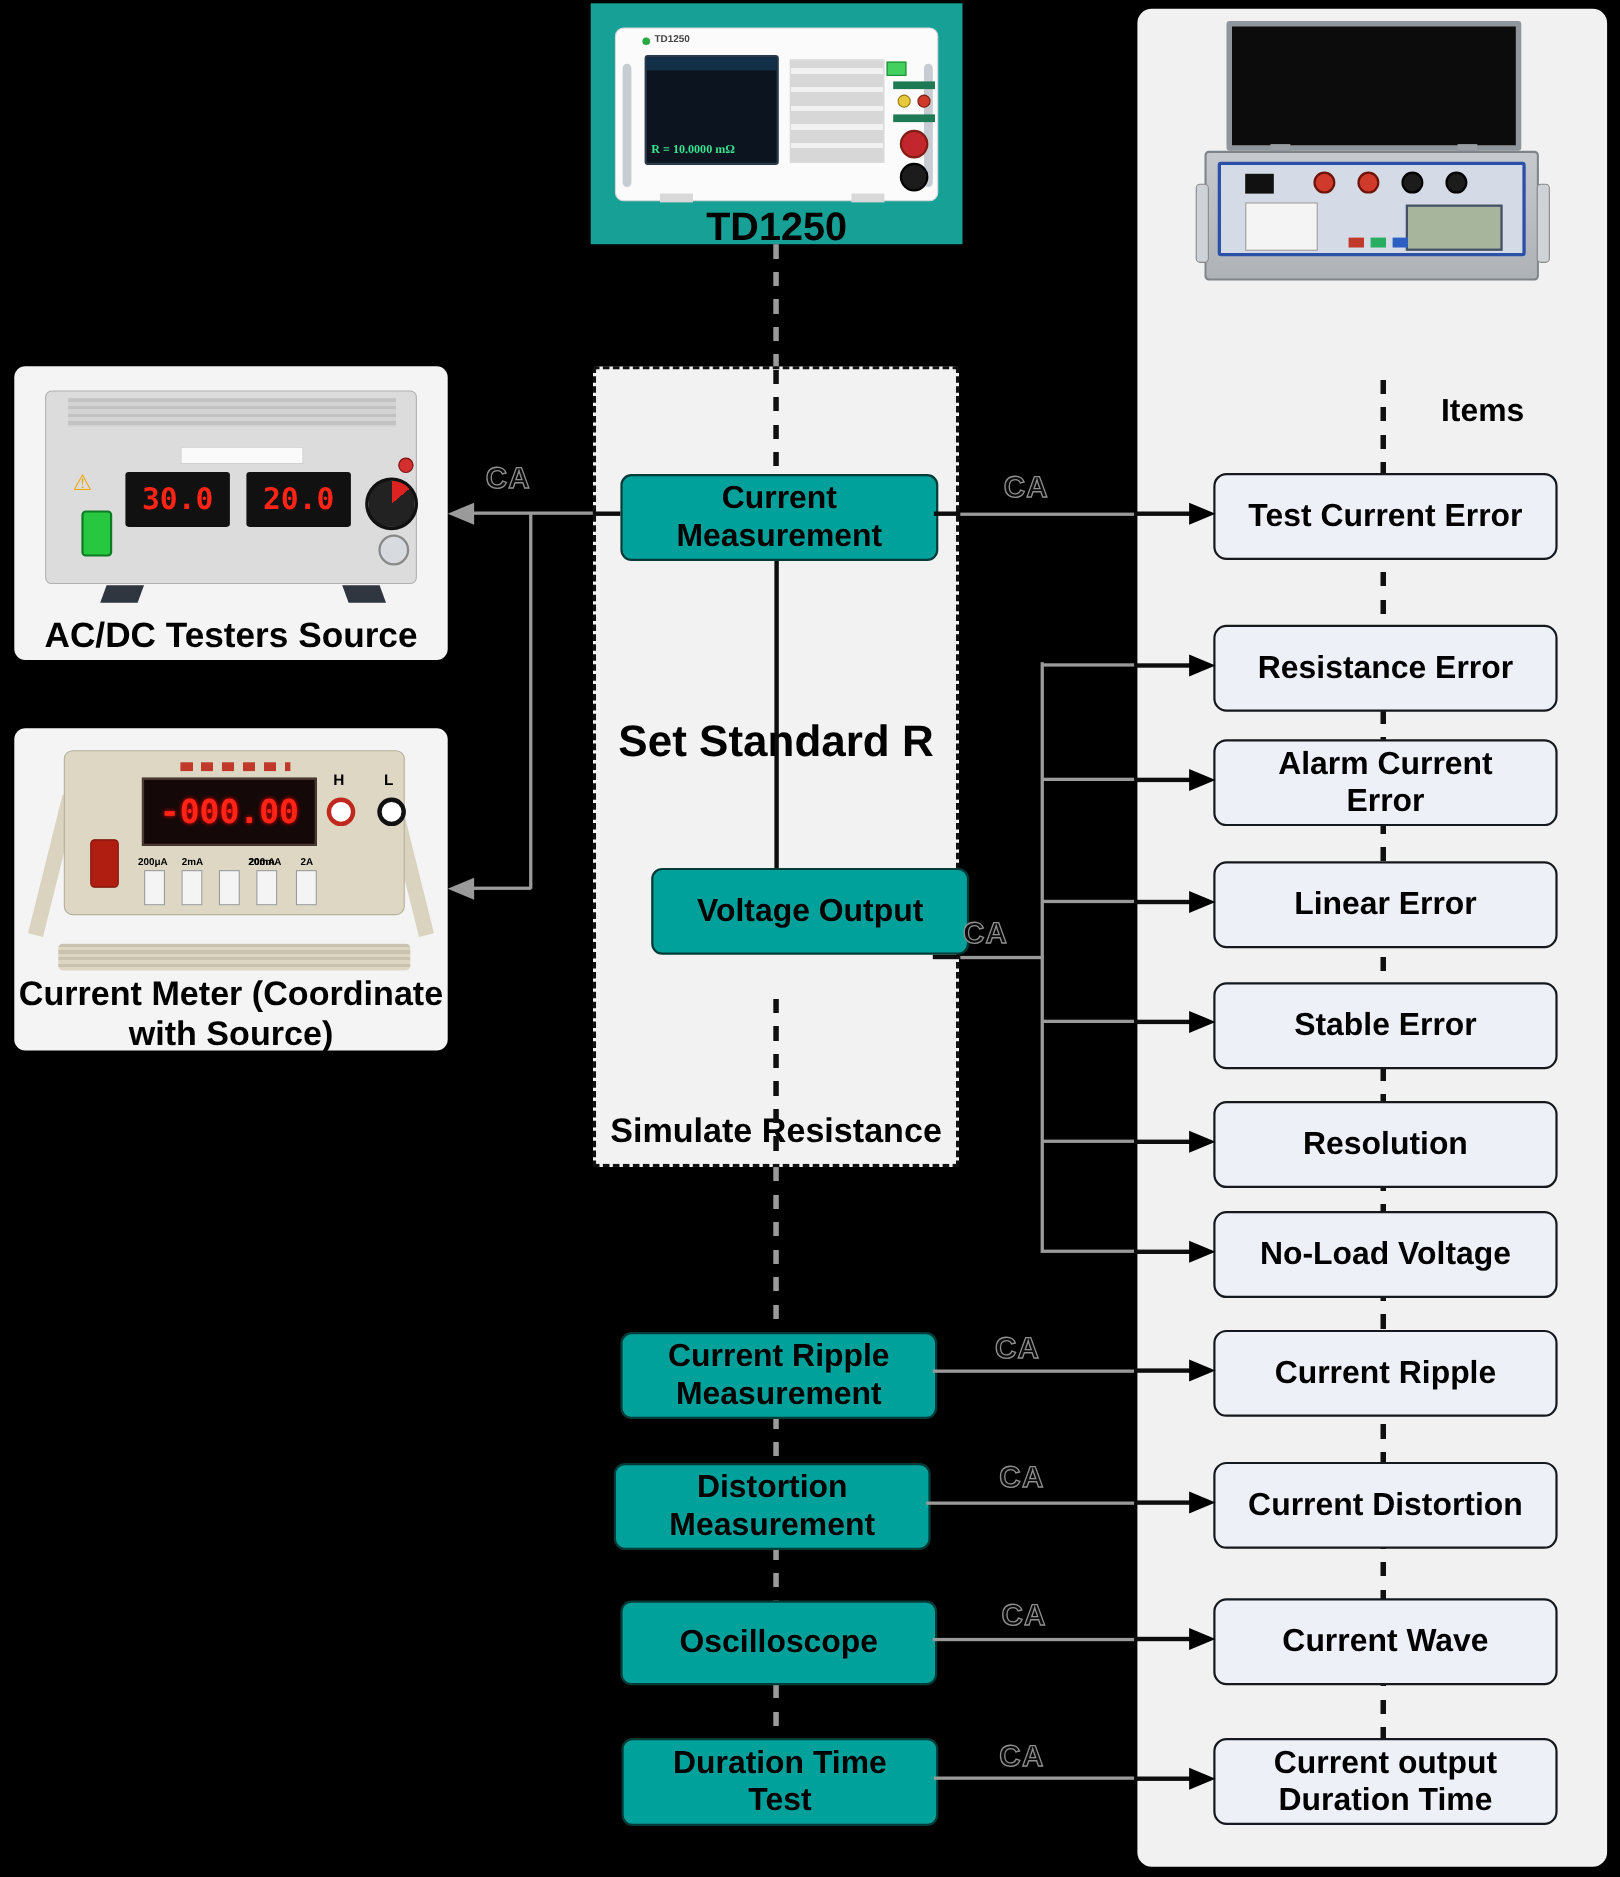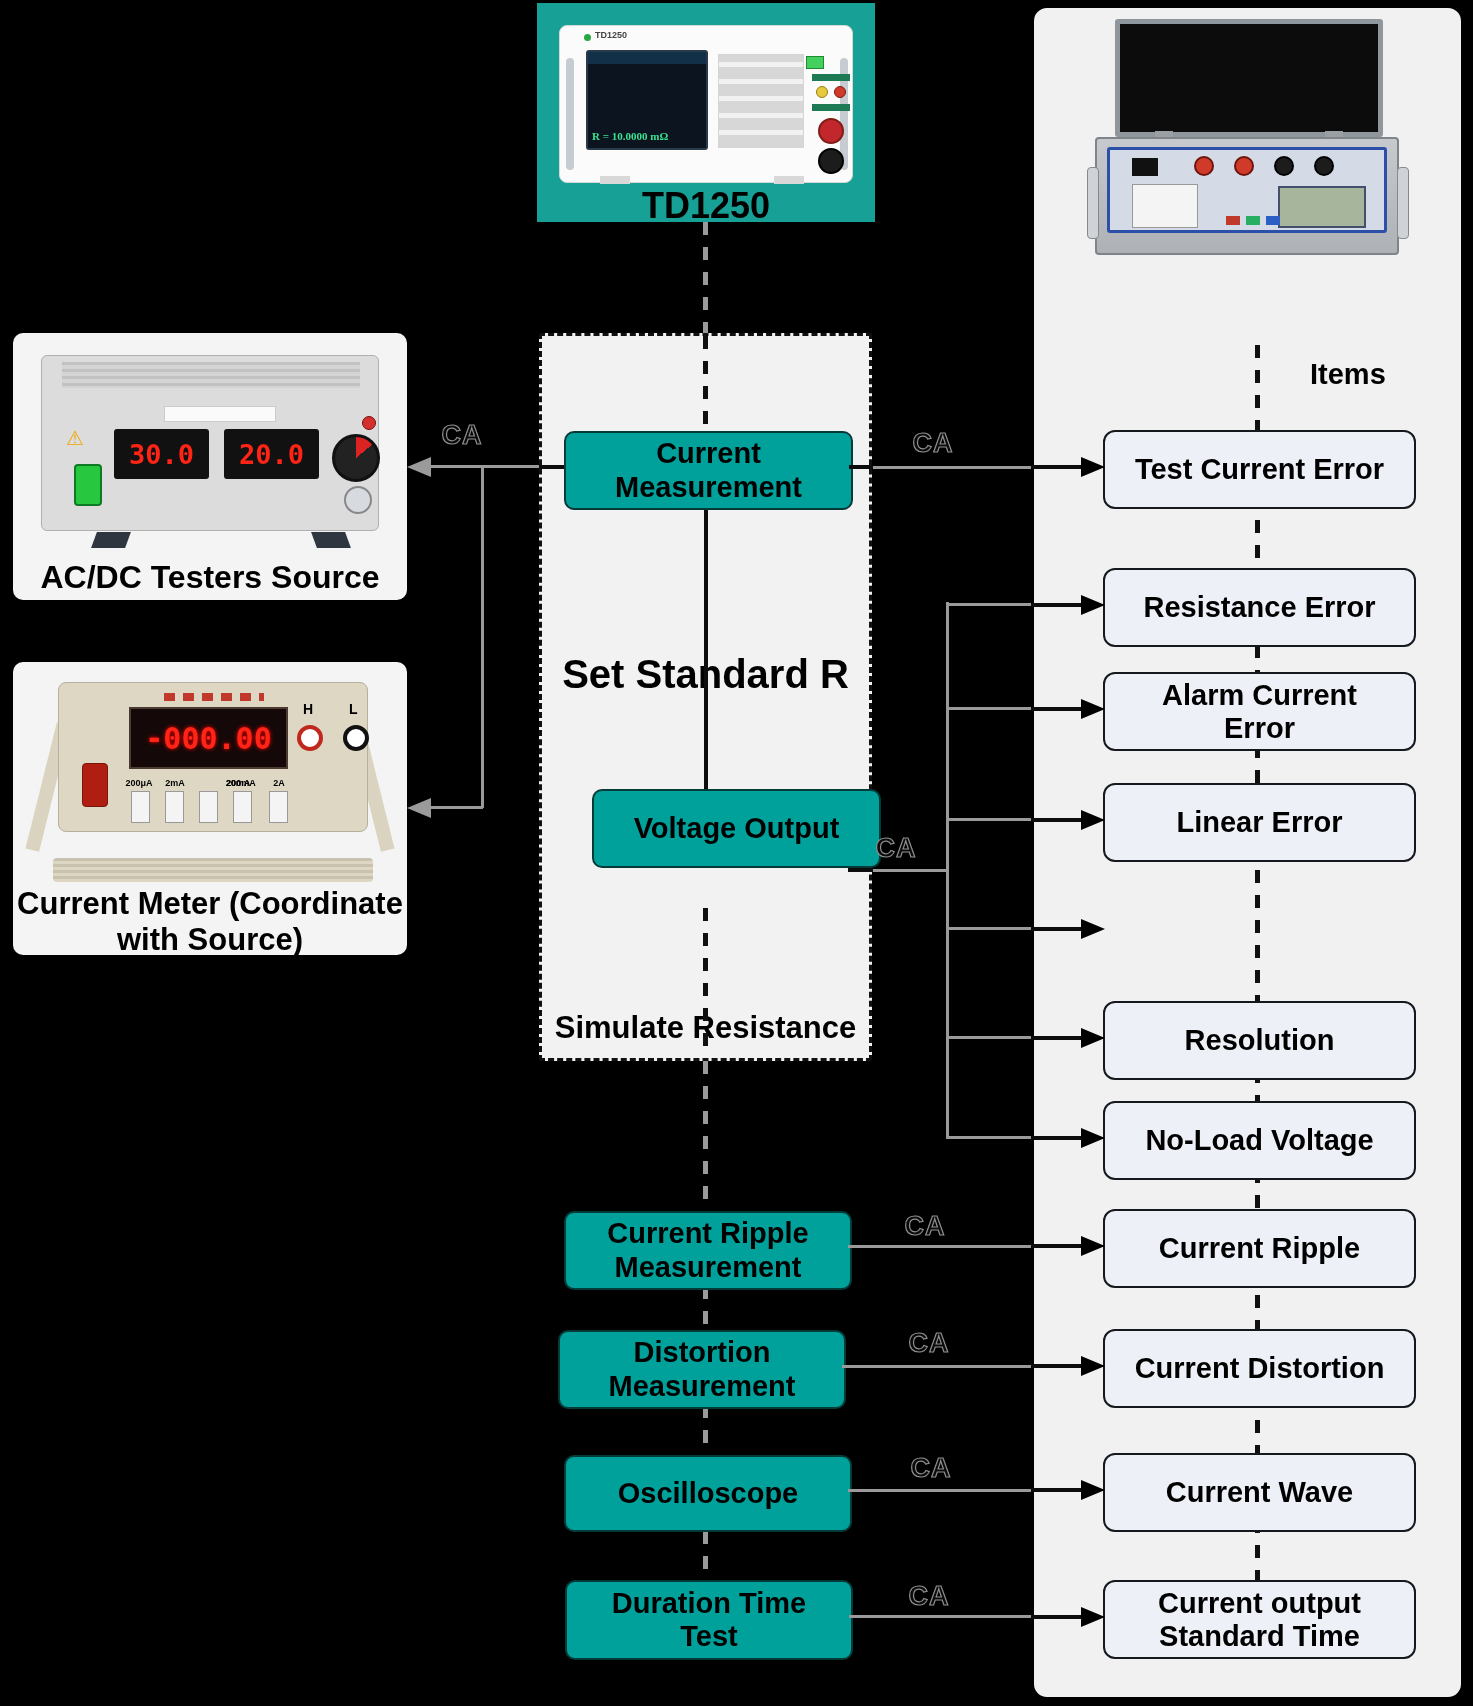--- a/index.html
+++ b/index.html
@@ -170,27 +170,28 @@
 Measurement</div>
   <div class="abs flow ctr pre" style="left:564px;top:1455px;width:284px;height:73px;">Oscilloscope</div>
   <div class="abs flow ctr pre" style="left:565px;top:1580px;width:284px;height:76px;">Duration Time
 Test</div>
 
   <div class="abs item ctr pre" style="left:1103px;top:430px;">Test Current Error</div>
   <div class="abs item ctr pre" style="left:1103px;top:568px;">Resistance Error</div>
   <div class="abs item ctr pre" style="left:1103px;top:672px;">Alarm Current
 Error</div>
   <div class="abs item ctr pre" style="left:1103px;top:783px;">Linear Error</div>
+  <div class="abs item ctr pre" style="left:1103px;top:893px;">Stable Error</div>
   <div class="abs item ctr pre" style="left:1103px;top:1001px;">Resolution</div>
   <div class="abs item ctr pre" style="left:1103px;top:1101px;">No-Load Voltage</div>
   <div class="abs item ctr pre" style="left:1103px;top:1209px;">Current Ripple</div>
   <div class="abs item ctr pre" style="left:1103px;top:1329px;">Current Distortion</div>
   <div class="abs item ctr pre" style="left:1103px;top:1453px;">Current Wave</div>
   <div class="abs item ctr pre" style="left:1103px;top:1580px;">Current output
-Standard Time</div>
+Duration Time</div>
 
   <div class="abs hl" style="left:849px;top:465px;width:24px;"></div>
   <div class="abs hg" style="left:873px;top:466px;width:158px;"></div>
   <div class="abs hl" style="left:1031px;top:465px;width:52px;"></div>
 
   <div class="abs hg" style="left:429px;top:465px;width:110px;"></div>
   <div class="abs hl" style="left:539px;top:465px;width:25px;"></div>
   <div class="abs arr-lg" style="left:407px;top:457px;"></div>
 
   <div class="abs vg" style="left:481px;top:467px;height:341px;"></div>

